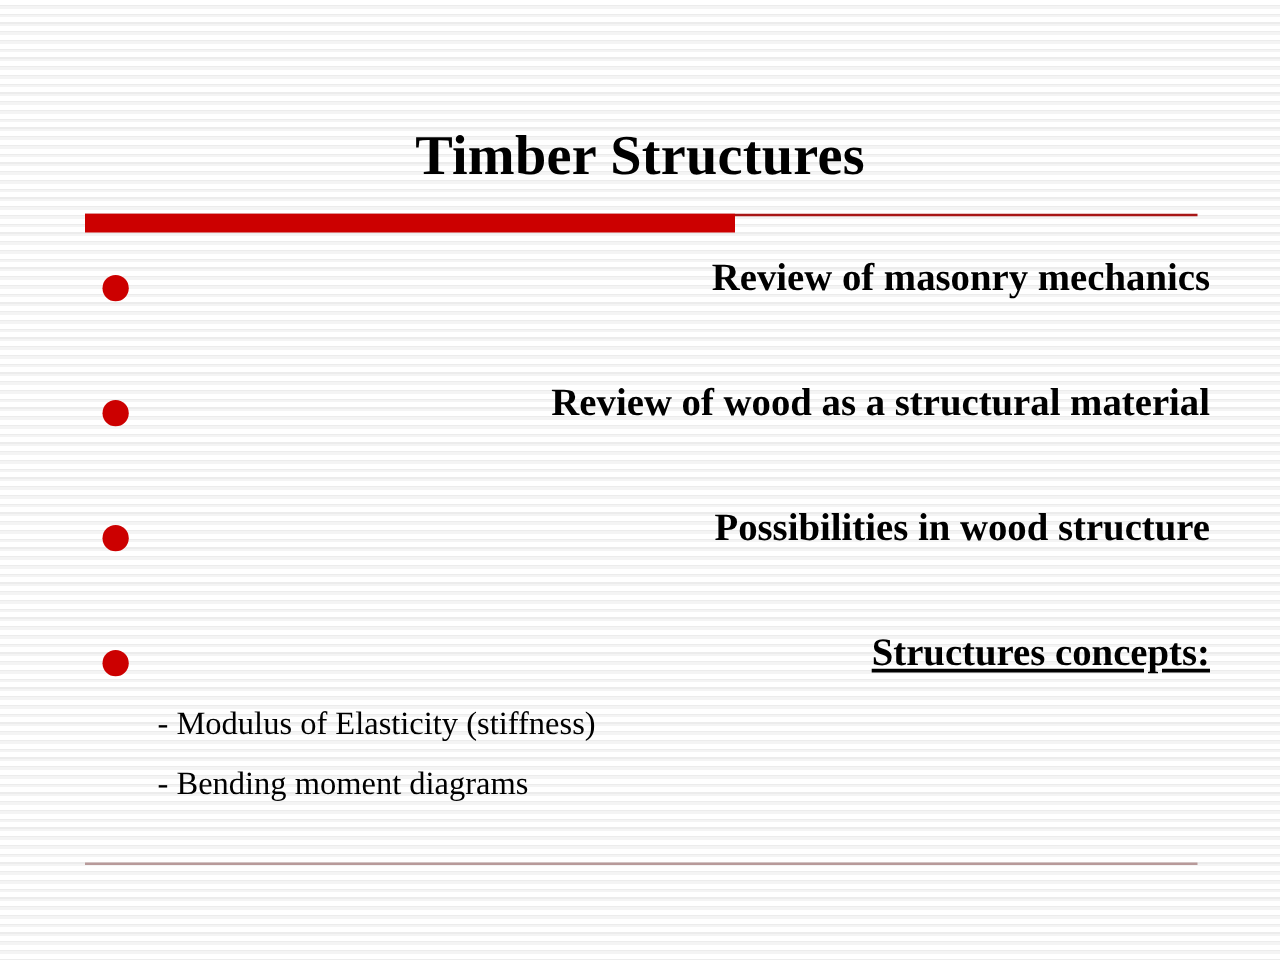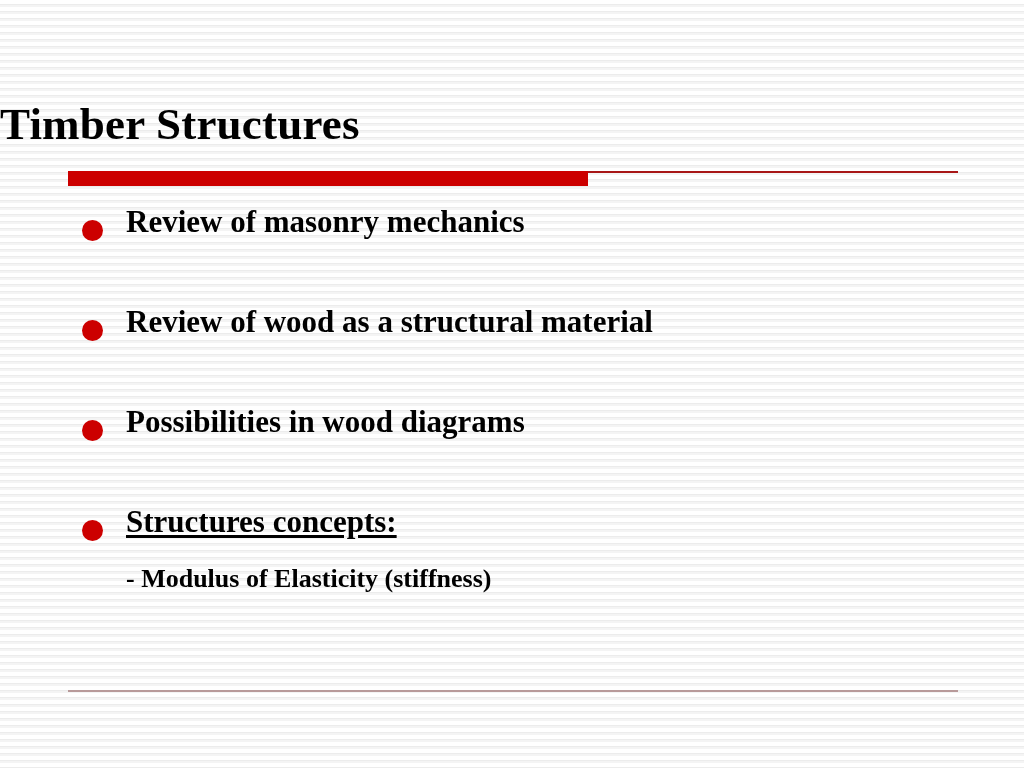--- a/index.html
+++ b/index.html
@@ -31,20 +31,21 @@
     );
     overflow: hidden;
   }
 
   
   .title {
     position: absolute;
     left: 0;
     top: 100px;
     width: 1024px;
+    text-align: center;
     font-size: 45px;
     font-weight: bold;
     color: #000000;
     letter-spacing: 0.2px;
     line-height: 1.08;
     white-space: nowrap;
   }
 
   
   .rule-wrap {
@@ -99,32 +100,33 @@
   }
 
   .bullet-text {
     display: block;
     margin-left: 58px;
     font-size: 31px;
     font-weight: bold;
     color: #000000;
     line-height: 1.25;
     white-space: nowrap;
+    text-align: right;
   }
   .bullet-text.underlined {
     text-decoration: underline;
     text-underline-offset: 3px;
   }
 
   .subitem {
     display: block;
     margin-left: 58px;
     margin-top: 14px;
     font-size: 26px;
-    font-weight: bold;
+    font-weight: normal;
     color: #000000;
     line-height: 1.3;
     white-space: nowrap;
   }
   .subitem.first {
     margin-top: 20px;
   }
 
   
   .footer-rule {
@@ -155,26 +157,27 @@
       <span class="bullet-text">Review of masonry mechanics</span>
     </div>
 
     <div class="bullet-row">
       <span class="bullet-dot"></span>
       <span class="bullet-text">Review of wood as a structural material</span>
     </div>
 
     <div class="bullet-row">
       <span class="bullet-dot"></span>
-      <span class="bullet-text">Possibilities in wood diagrams</span>
+      <span class="bullet-text">Possibilities in wood structure</span>
     </div>
 
     <div class="bullet-row last">
       <span class="bullet-dot"></span>
       <span class="bullet-text underlined">Structures concepts:</span>
       <span class="subitem first">- Modulus of Elasticity (stiffness)</span>
+      <span class="subitem">- Bending moment diagrams</span>
     </div>
 
   </div>
 
   <div class="footer-rule"></div>
 
 </div>
 
 </body></html>

